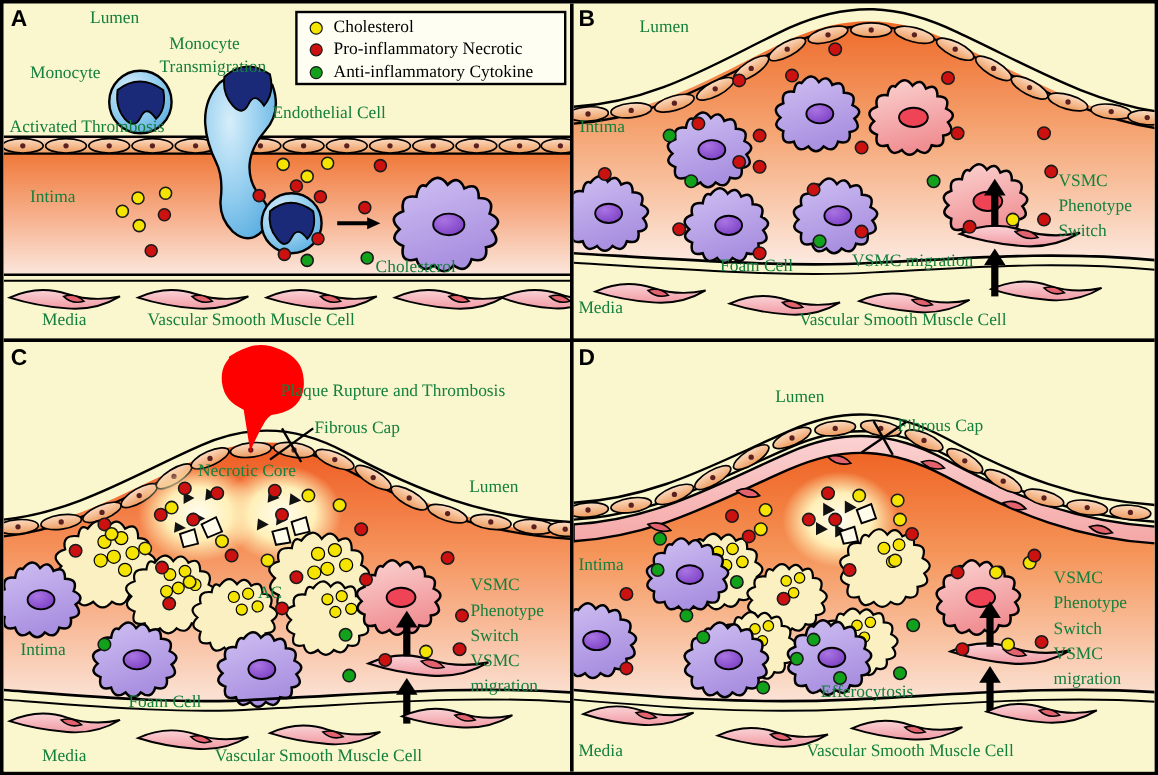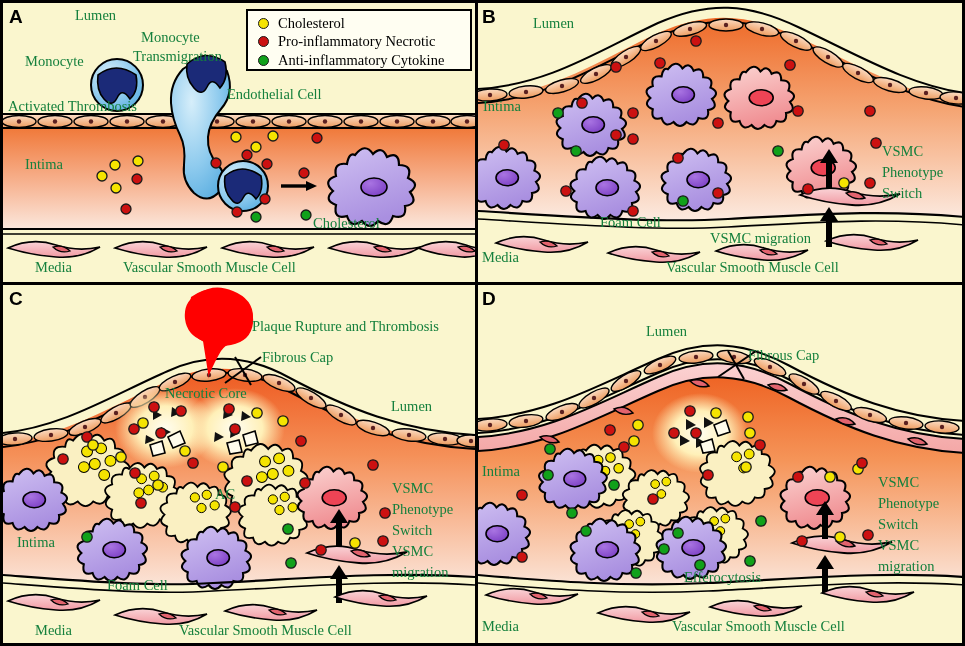--- a/index.html
+++ b/index.html
@@ -353,21 +353,21 @@
         <circle cx="366" cy="180" r="5.2" fill="#F5E400"></circle>
         <circle cx="392" cy="180" r="5.2" fill="#CC1111"></circle>
         <circle cx="398" cy="140" r="5.2" fill="#CC1111"></circle>
       </g>
     </svg>
 
     <div class="plet" style="left:4px;top:3px;">B</div>
     <div class="lbl" style="left:55px;top:12px;">Lumen</div>
     <div class="lbl" style="left:5px;top:95px;">Intima</div>
     <div class="lbl" style="left:122px;top:211px;">Foam Cell</div>
-    <div class="lbl" style="left:232px;top:207px;margin-top:20px;">VSMC migration</div>
+    <div class="lbl" style="left:232px;top:207px;">VSMC migration</div>
     <div class="lbl" style="left:404px;top:140px;">VSMC</div>
     <div class="lbl" style="left:404px;top:161px;">Phenotype</div>
     <div class="lbl" style="left:404px;top:182px;">Switch</div>
     <div class="lbl" style="left:4px;top:246px;">Media</div>
     <div class="lbl" style="left:188px;top:256px;">Vascular Smooth Muscle Cell</div>
   </div>
 
   <div class="panel" id="pC">
     <svg width="472" height="361" viewBox="0 0 472 361">
       <defs>
@@ -624,21 +624,21 @@
         <circle cx="288" cy="278" r="5.2" fill="#11A11A"></circle>
         <circle cx="318" cy="265" r="5.2" fill="#CC1111"></circle>
         <circle cx="352" cy="258" r="5.2" fill="#F5E400"></circle>
         <circle cx="380" cy="256" r="5.2" fill="#CC1111"></circle>
         <circle cx="382" cy="228" r="5.2" fill="#CC1111"></circle>
         <circle cx="370" cy="180" r="5.2" fill="#CC1111"></circle>
       </g>
     </svg>
 
     <div class="plet" style="left:6px;top:3px;">C</div>
-    <div class="lbl" style="left:249px;top:33px;">Plaque Rupture and Thrombosis</div>
+    <div class="lbl" style="left:231px;top:33px;">Plaque Rupture and Thrombosis</div>
     <div class="lbl" style="left:259px;top:64px;">Fibrous Cap</div>
     <div class="lbl" style="left:162px;top:100px;">Necrotic Core</div>
     <div class="lbl" style="left:388px;top:113px;">Lumen</div>
     <div class="lbl" style="left:212px;top:201px;text-align:right;">AC</div>
     <div class="lbl" style="left:14px;top:249px;">Intima</div>
     <div class="lbl" style="left:104px;top:292px;">Foam Cell</div>
     <div class="lbl" style="left:389px;top:195px;">VSMC</div>
     <div class="lbl" style="left:389px;top:216px;">Phenotype</div>
     <div class="lbl" style="left:389px;top:237px;">Switch</div>
     <div class="lbl" style="left:389px;top:258px;">VSMC</div>

